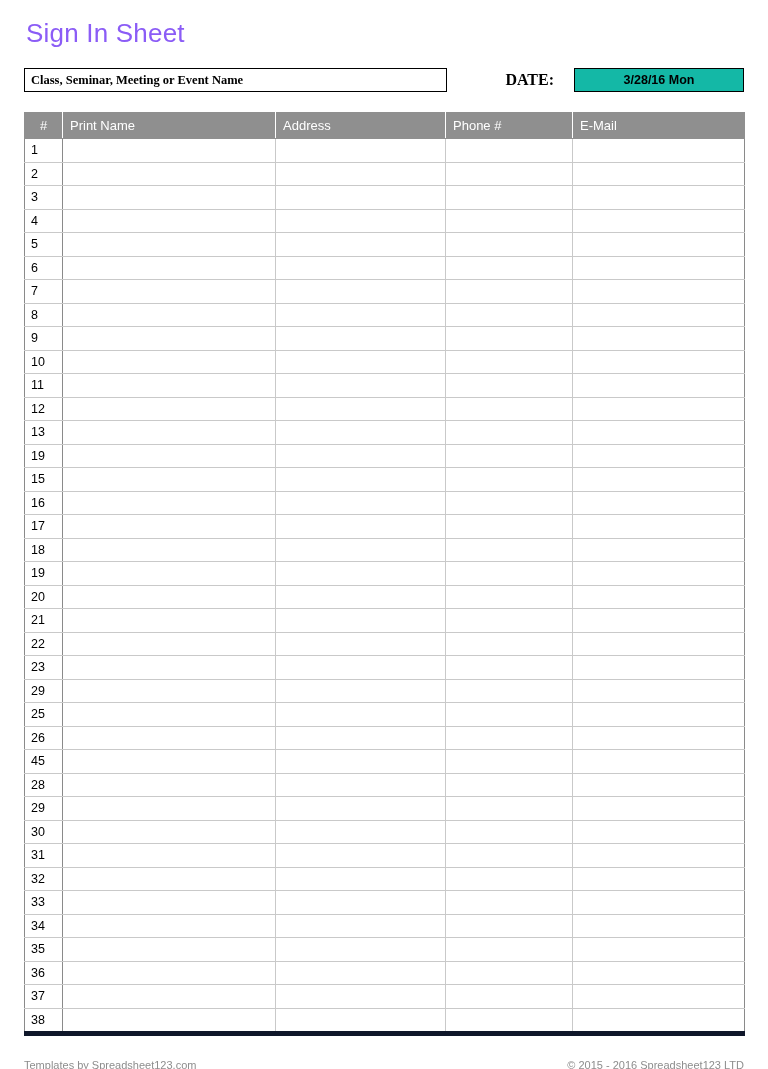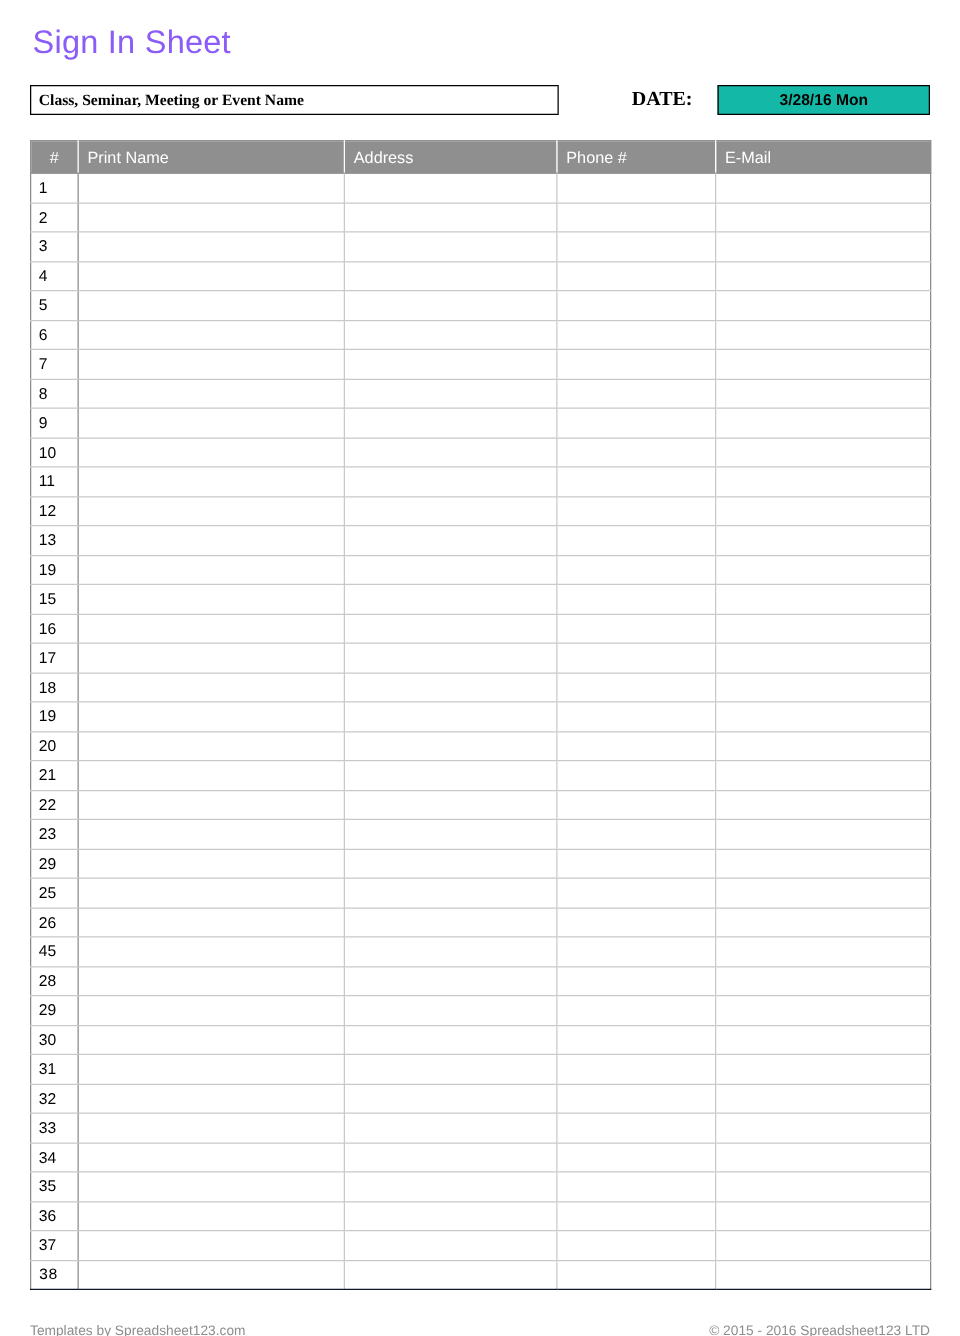--- a/index.html
+++ b/index.html
@@ -100,22 +100,21 @@
   }
   table.sheet td.col-num {
     padding-left: 6px;
     border-left: 1px solid #8a8a8a;
     border-right: 1px solid #8a8a8a;
   }
   table.sheet tr td:last-child {
     border-right: 1px solid #8a8a8a;
   }
   table.sheet tr:last-child td {
-    border-bottom: 1px solid #0f172a;
-    font-family: Liberation Mono, monospace;
+    border-bottom: 5px solid #0f172a;
   }
   .c-num  { width: 38px; }
   .c-name { width: 213px; }
   .c-addr { width: 170px; }
   .c-phone{ width: 127px; }
   .c-mail { width: 172px; }
   .footer {
     position: absolute;
     left: 24px;
     right: 24px;

